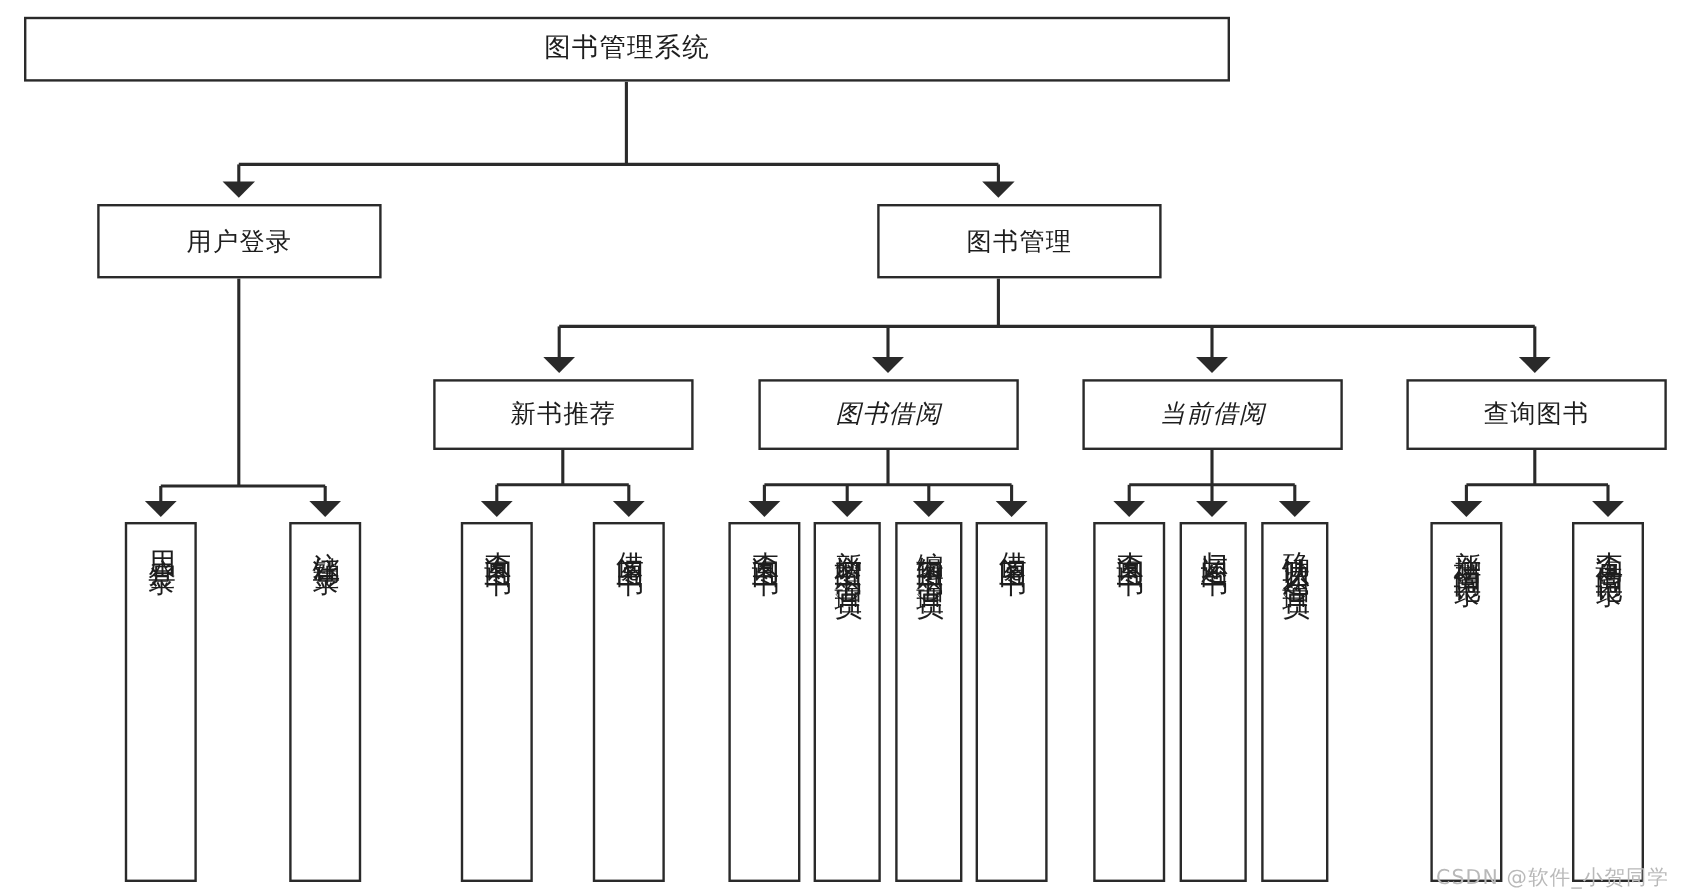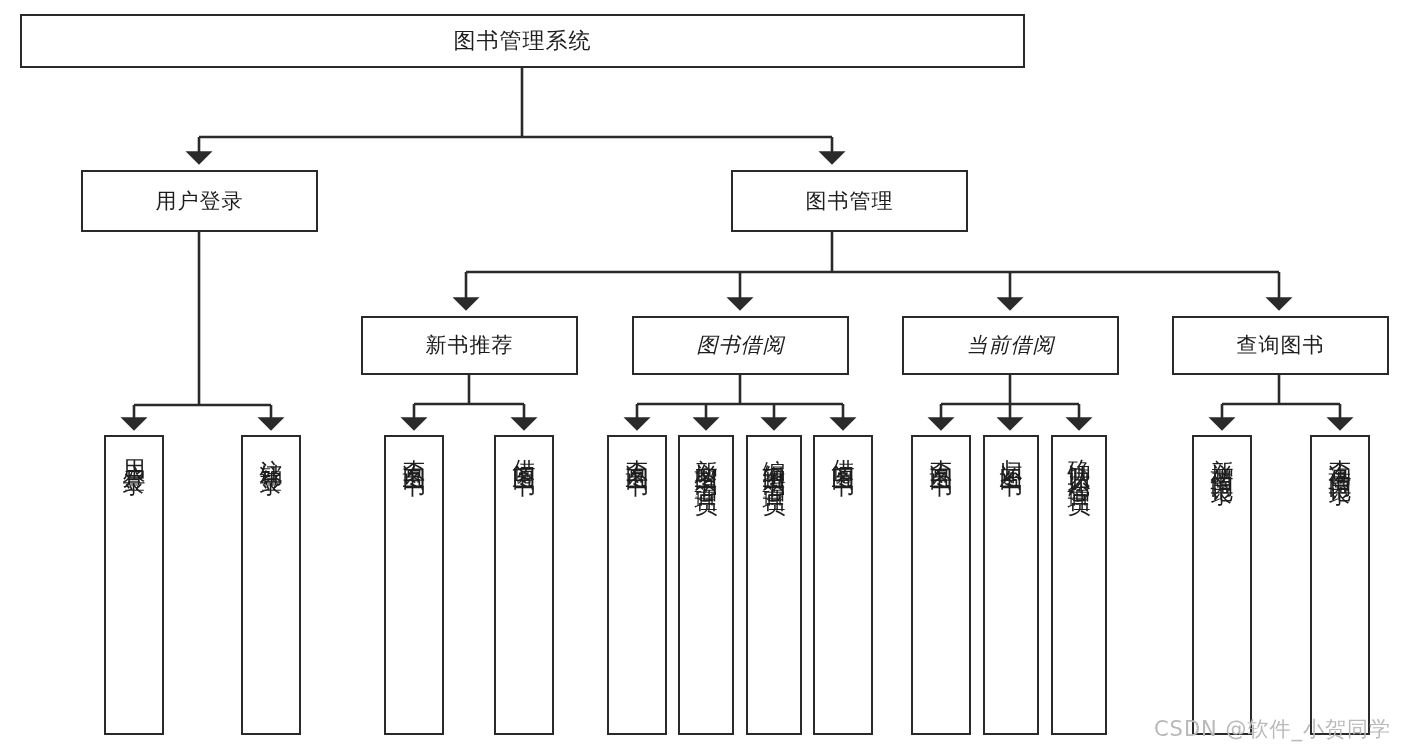--- a/index.html
+++ b/index.html
@@ -55,21 +55,21 @@
     font-size:23px;
     line-height:1.0;
     letter-spacing:5px;
     white-space:nowrap;
     max-height:288px;
   }
   .watermark{
     position:absolute;
     right:14px;
     bottom:4px;
-    font-size:21px;
+    font-size:17px;
     color:#b9b9b9;
     letter-spacing:1px;
     z-index:5;
     white-space:nowrap;
     font-family:"DejaVu Sans","Liberation Sans",sans-serif;
   }
 </style>
 </head>
 <body>
 

